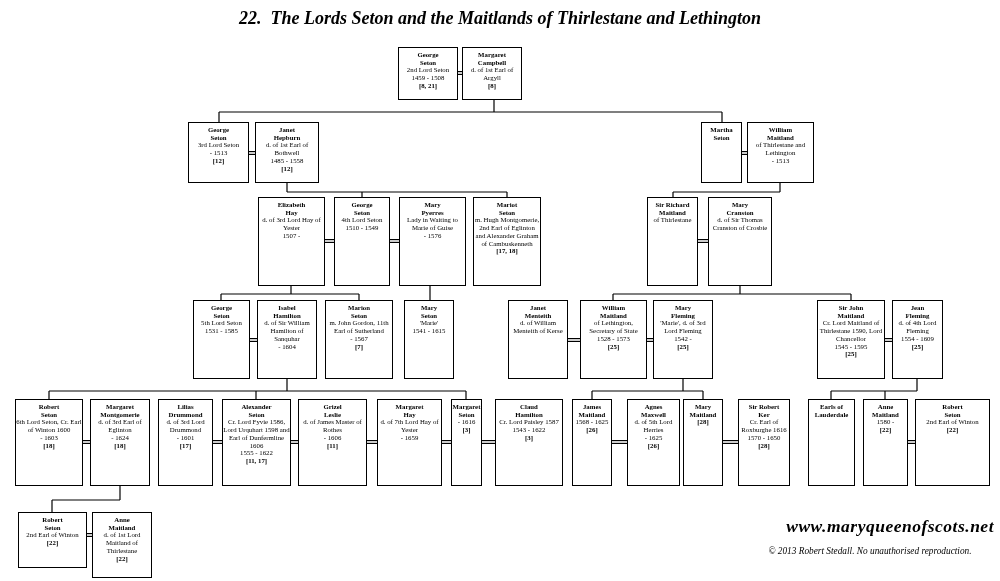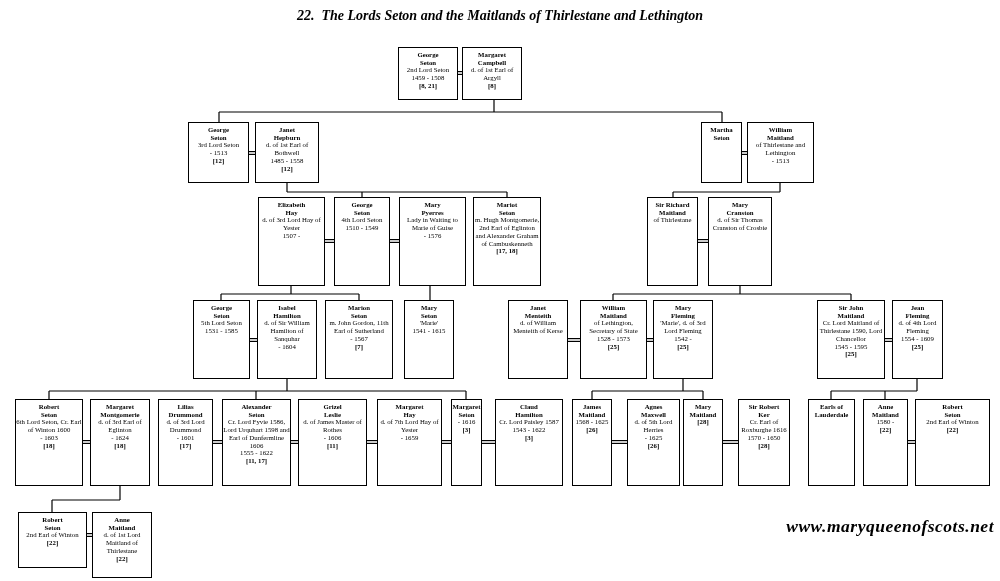--- a/index.html
+++ b/index.html
@@ -1,19 +1,19 @@
 <!DOCTYPE html>
 <html><head>
 <meta charset="utf-8">
 <style>
   html,body{margin:0;padding:0;background:#ffffff;}
   #page{position:relative;width:1000px;height:581px;background:#ffffff;overflow:hidden;
         font-family:"Liberation Serif","DejaVu Serif",serif;}
   #title{position:absolute;left:0;top:8px;width:1000px;text-align:center;
-         font-size:14px;font-weight:bold;font-style:italic;color:#000;}
+         font-size:18px;font-weight:bold;font-style:italic;color:#000;}
   svg.lines{position:absolute;left:0;top:0;width:1000px;height:581px;}
   .person{position:absolute;box-sizing:border-box;border:1.4px solid #000;background:#fff;
           text-align:center;padding-top:3px;font-size:6.8px;line-height:1.14;color:#000;
           overflow:hidden;}
   .person .nm{font-weight:bold;white-space:pre-line;}
   .person .dt{white-space:pre-line;}
   .person .rf{font-weight:bold;}
   #wm{position:absolute;left:748px;top:516px;width:246px;text-align:right;
       font-size:17.5px;font-weight:bold;font-style:italic;color:#000;letter-spacing:0.5px;}
   #cp{position:absolute;left:744px;top:546px;width:252px;text-align:center;
@@ -334,13 +334,14 @@
         <div class="rf">[22]</div>
       </div>
       <div class="person" style="left: 92px; top: 512px; width: 60px; height: 66px;">
         <div class="nm">Anne
 Maitland</div>
         <div class="dt">d. of 1st Lord Maitland of Thirlestane</div>
         <div class="rf">[22]</div>
       </div>
     </div>
   <div id="wm">www.maryqueenofscots.net</div>
+  <div id="cp">© 2013 Robert Stedall. No unauthorised reproduction.</div>
 </div>
 
 </body></html>

